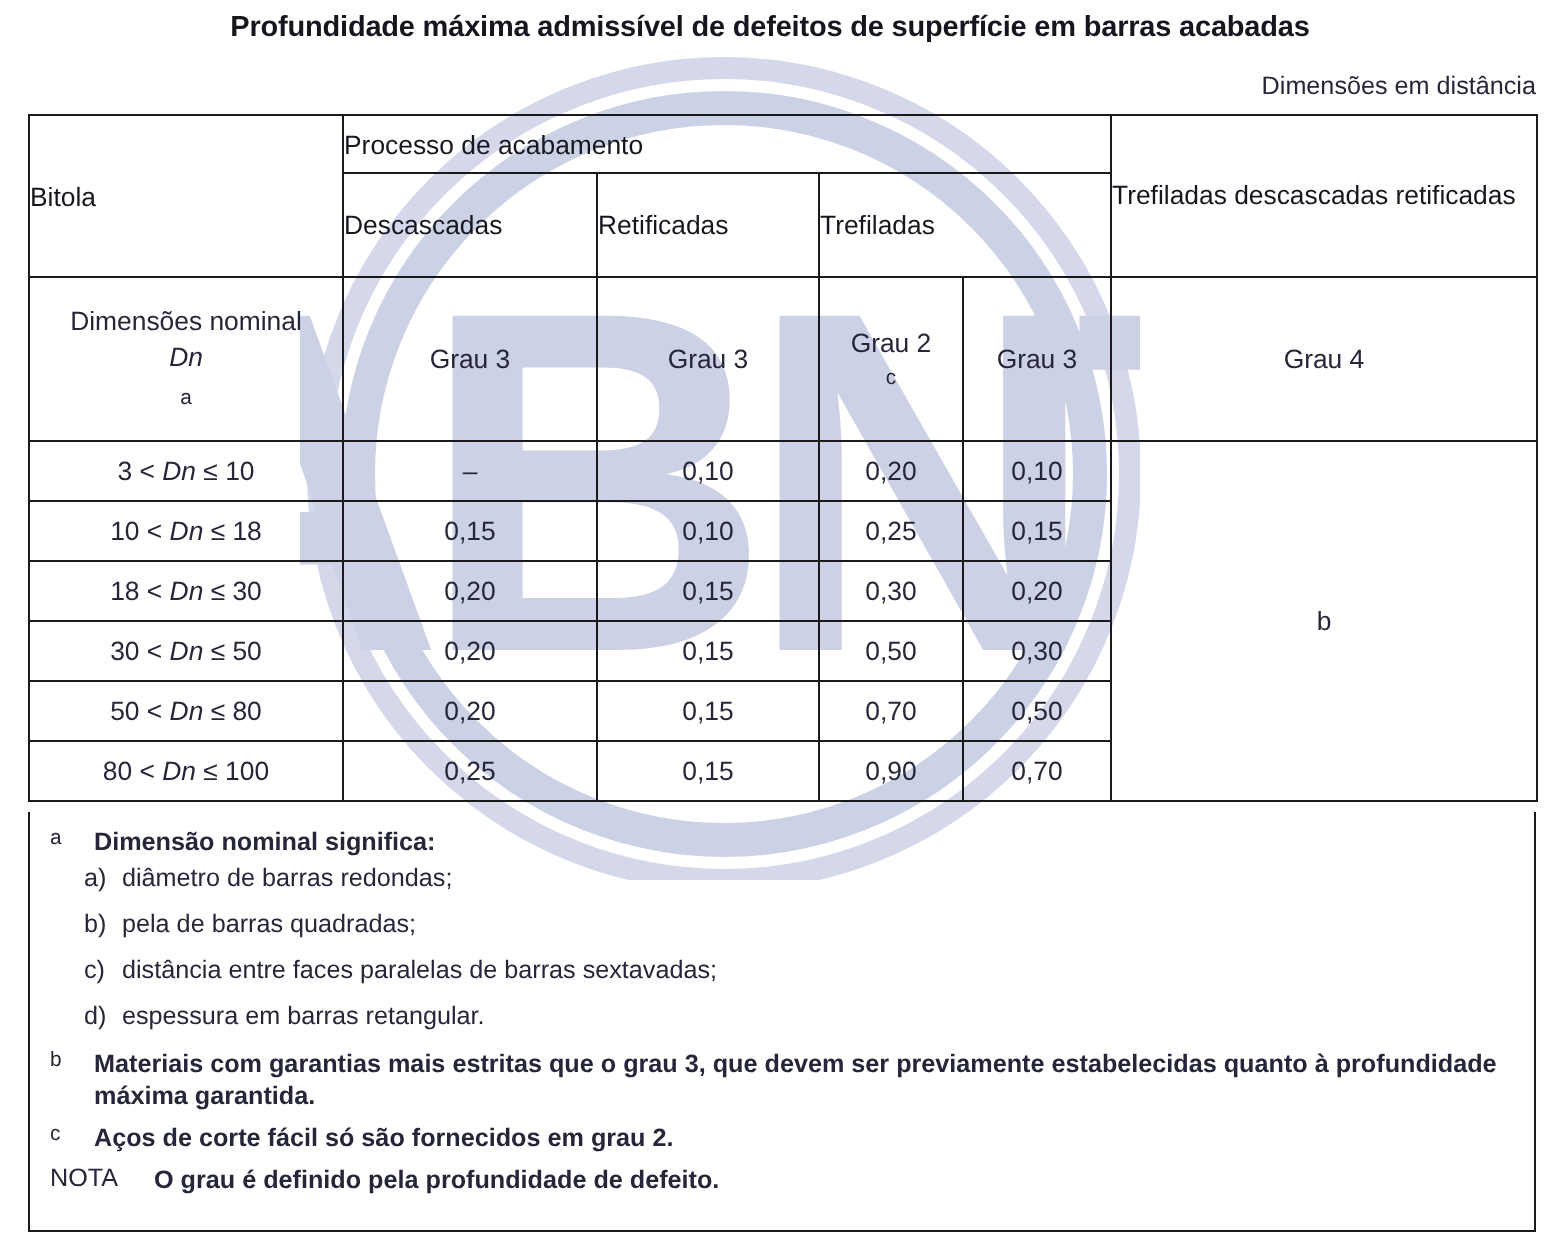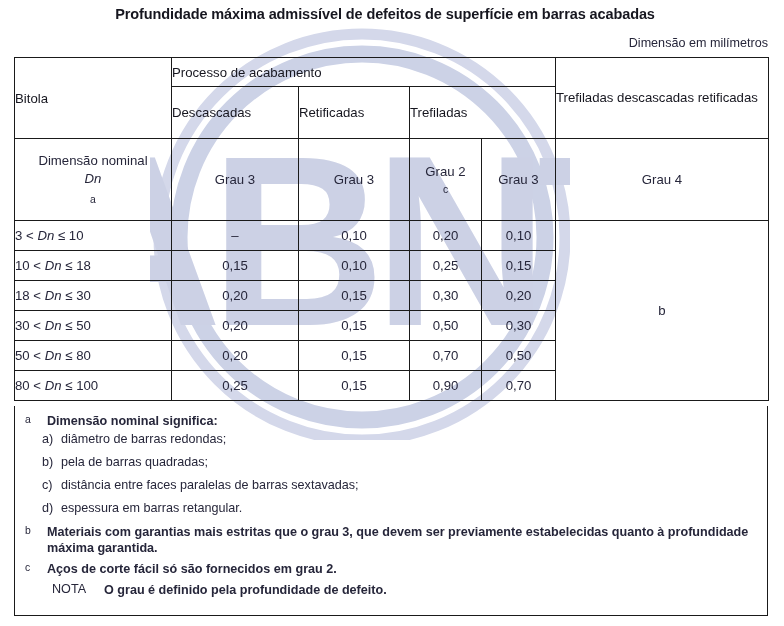--- a/index.html
+++ b/index.html
@@ -86,21 +86,21 @@
     color: #26263a;
   }
   .cell {
     font-size: 13.2px;
     text-align: center;
     color: #26263a;
     height: 29px;
   }
   .cell-left {
     font-size: 13.2px;
-    text-align: left;
+    text-align: center;
     color: #26263a;
     height: 29px;
   }
   .ital { font-style: italic; }
 
   .bitola-cell { height: 80px; }
   .proc-cell   { height: 28px; }
   .sub-cell    { height: 51px; }
   .grau-row    { height: 82px; }
 
@@ -140,21 +140,20 @@
     flex: 0 0 22px;
     font-size: 10.4px;
     padding-top: 1px;
     text-align: left;
   }
   .fn-mark-wide {
     width: 52px;
     flex: 0 0 52px;
     font-size: 12.6px;
     text-align: left;
-    margin-left: 27px;
   }
   .fn-text {
     flex: 1 1 auto;
     line-height: 1.32;
     font-weight: bold;
   }
   .fn-sublist {
     margin: 2px 0 0 0;
     padding: 0;
     list-style: none;
@@ -188,21 +187,21 @@
   </g>
   <g fill="#ccd1e5" font-family="'Liberation Sans', sans-serif" font-size="243" font-weight="bold" letter-spacing="-12">
     <text x="210" y="300" text-anchor="middle">ABNT</text>
   </g>
 </svg>
 
 <div id="page">
 
   <div id="title">Profundidade máxima admissível de defeitos de superfície em barras acabadas</div>
 
-  <div id="dimensions-note">Dimensão em milímetros</div>
+  <div id="dimensions-note">Dimensões em distância</div>
 
   <table id="main-table">
     <colgroup>
       <col style="width:157px">
       <col style="width:127px">
       <col style="width:111px">
       <col style="width:72px">
       <col style="width:74px">
       <col style="width:213px">
     </colgroup>
@@ -215,21 +214,21 @@
       </tr>
 
       <tr>
         <td class="hdr-bold sub-cell">Descascadas</td>
         <td class="hdr-bold sub-cell">Retificadas</td>
         <td colspan="2" class="hdr-bold sub-cell">Trefiladas</td>
       </tr>
 
       <tr class="grau-row">
         <td class="hdr-plain dim-nominal">
-          <span>Dimensão nominal</span><br>
+          <span>Dimensões nominal</span><br>
           <span class="ital">Dn</span>
           <span class="under-note">a</span>
         </td>
         <td class="hdr-plain">Grau 3</td>
         <td class="hdr-plain">Grau 3</td>
         <td class="hdr-plain">
           <span>Grau 2</span>
           <span class="under-note">c</span>
         </td>
         <td class="hdr-plain">Grau 3</td>

